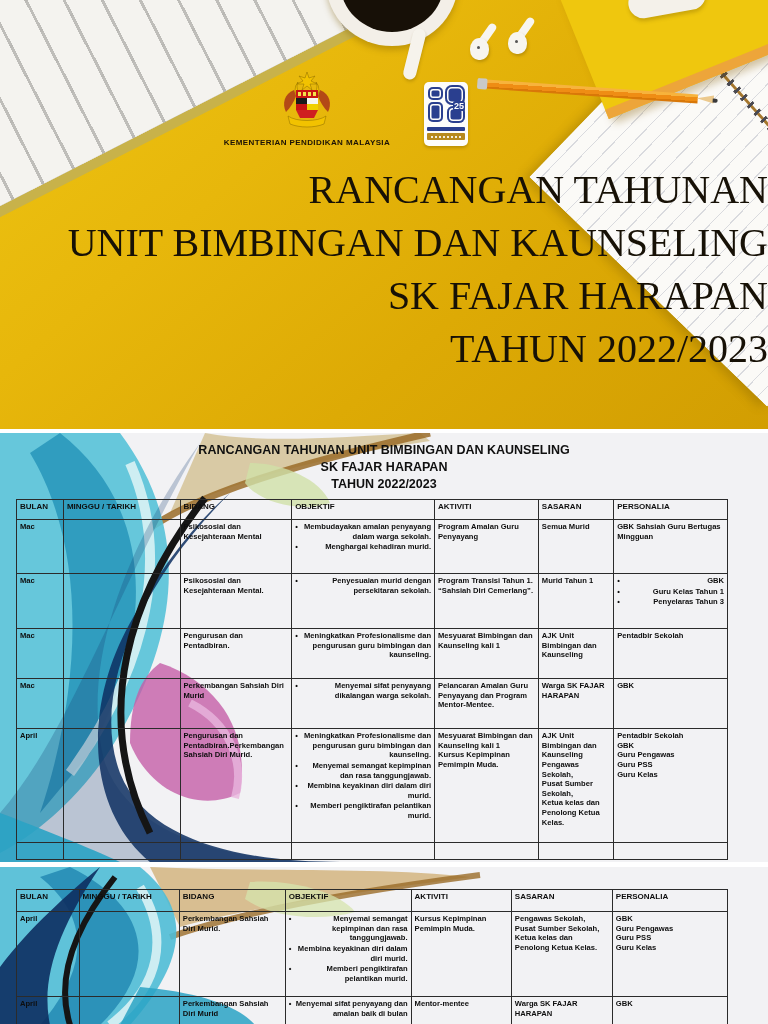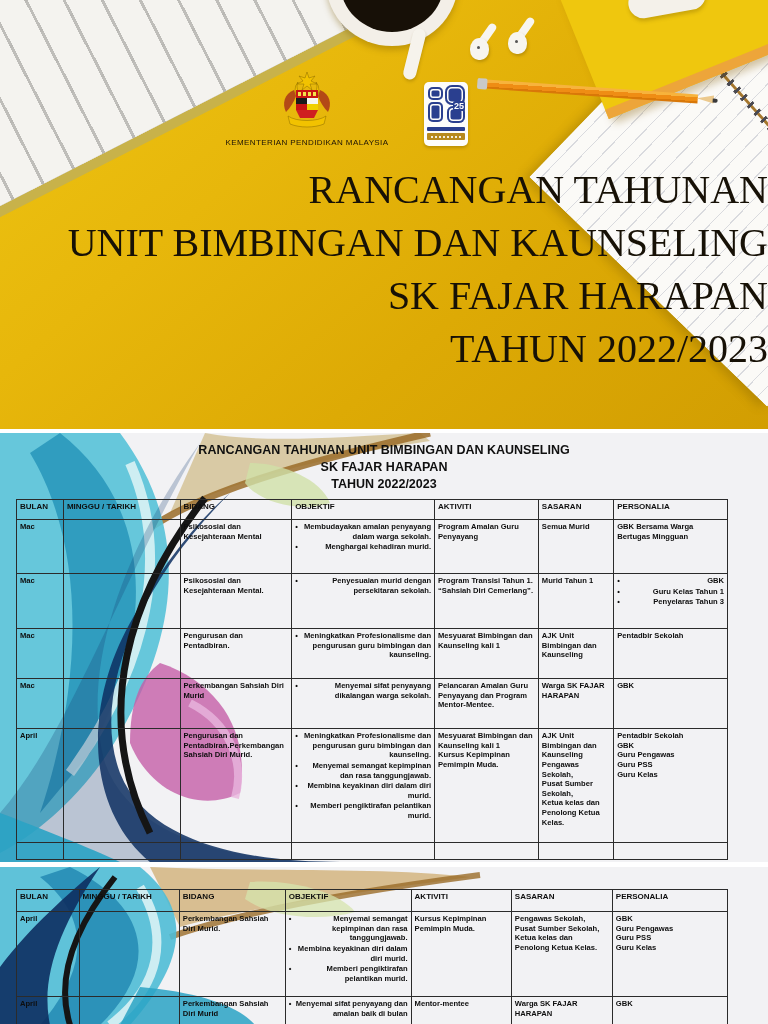--- a/index.html
+++ b/index.html
@@ -57,21 +57,21 @@
             background:linear-gradient(180deg,#f7b33c 0 3px,#ef8d14 3px 7px,#d97808 7px 9px); }
   .pencil .ferrule { position:absolute; left:-9px; top:-1px; width:10px; height:11px; background:#c9c9c9; border-radius:2px; }
   .pencil .wood { position:absolute; right:-16px; top:0; width:0; height:0;
                   border-left:17px solid #ecc98d; border-top:4.5px solid transparent; border-bottom:4.5px solid transparent;
                   transform:rotate(180deg); }
   .pencil .lead { position:absolute; right:-20px; top:2.5px; width:5px; height:4px; background:#3a3a3a; border-radius:0 2px 2px 0; }
 
   .logos { position:absolute; left:0; top:70px; width:768px; height:90px; }
   .crest { position:absolute; left:276px; top:0px; width:62px; height:62px; }
   .ministry-label { position:absolute; left:147px; top:68px; width:320px; text-align:center;
-                    font-size:8px; font-weight:normal; letter-spacing:.4px; color:#1c1206; }
+                    font-size:8px; font-weight:bold; letter-spacing:.4px; color:#1c1206; }
   .ts25 { position:absolute; left:424px; top:12px; width:44px; height:64px; background:#fdfdfb;
           border-radius:5px; box-shadow:0 2px 3px rgba(120,90,0,.35); padding:3px 3px 10px 3px; }
   .ts25 .glyphs { position:relative; width:100%; height:40px; }
   .ts25 .g { position:absolute; border-radius:5px; background:#2a3f8f;
              box-shadow: inset 0 0 0 2px #2a3f8f, inset 0 0 0 3.5px #fdfdfb; }
   .ts25 .g1 { left:1px; top:2px;  width:15px; height:13px; }
   .ts25 .g2 { left:1px; top:17px; width:15px; height:20px; }
   .ts25 .g3 { left:18px; top:0px; width:20px; height:20px; border-radius:7px; }
   .ts25 .g4 { left:20px; top:21px; width:18px; height:17px; border-radius:6px; }
   .ts25 .num25 { position:absolute; right:0px; top:16px; font-size:9px; font-weight:bold; color:#ffffff;
@@ -235,21 +235,21 @@
           <tr>
             <td>Mac</td>
             <td></td>
             <td>Psikososial dan Kesejahteraan Mental</td>
             <td><ul>
                 <li>Membudayakan amalan penyayang dalam warga sekolah.</li>
                 <li>Menghargai kehadiran murid.</li>
               </ul></td>
             <td>Program Amalan Guru Penyayang</td>
             <td>Semua Murid</td>
-            <td>GBK Bersama Warga Bertugas Mingguan</td>
+            <td>GBK Sahsiah Guru Bertugas Mingguan</td>
           </tr>
           <tr>
             <td>Mac</td>
             <td></td>
             <td>Psikososial dan Kesejahteraan Mental.</td>
             <td><ul>
                 <li>Penyesuaian murid dengan persekitaran sekolah.</li>
               </ul></td>
             <td>Program Transisi Tahun 1.
 “Sahsiah Diri Cemerlang”.</td>

